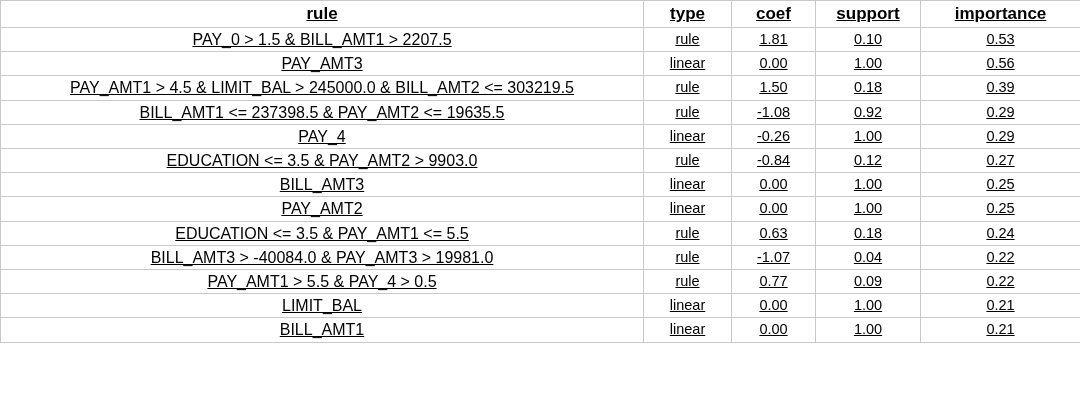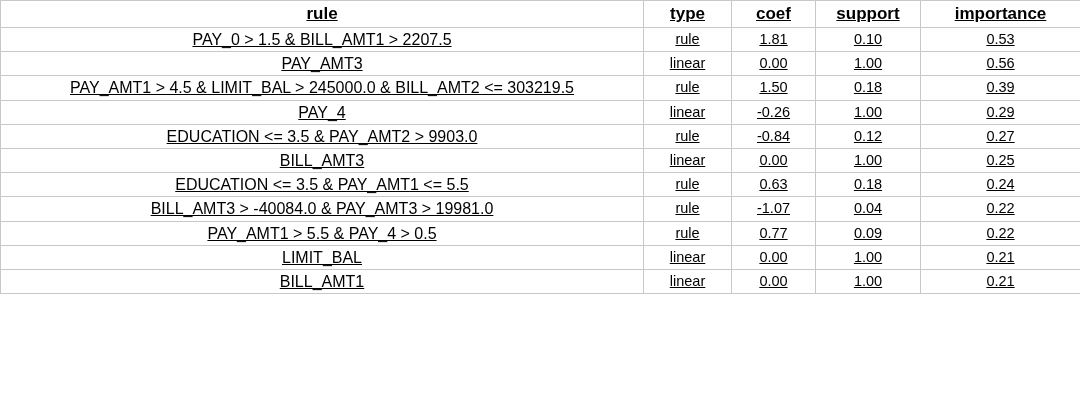--- a/index.html
+++ b/index.html
@@ -88,35 +88,49 @@
         <td>0.56</td>
       </tr>
       <tr>
         <td class="cell-rule">PAY_AMT1 &gt; 4.5 &amp; LIMIT_BAL &gt; 245000.0 &amp; BILL_AMT2 &lt;= 303219.5</td>
         <td>rule</td>
         <td>1.50</td>
         <td>0.18</td>
         <td>0.39</td>
       </tr>
       <tr>
+        <td class="cell-rule">BILL_AMT1 &lt;= 237398.5 &amp; PAY_AMT2 &lt;= 19635.5</td>
+        <td>rule</td>
+        <td>-1.08</td>
+        <td>0.92</td>
+        <td>0.29</td>
+      </tr>
+      <tr>
         <td class="cell-rule">PAY_4</td>
         <td>linear</td>
         <td>-0.26</td>
         <td>1.00</td>
         <td>0.29</td>
       </tr>
       <tr>
         <td class="cell-rule">EDUCATION &lt;= 3.5 &amp; PAY_AMT2 &gt; 9903.0</td>
         <td>rule</td>
         <td>-0.84</td>
         <td>0.12</td>
         <td>0.27</td>
       </tr>
       <tr>
         <td class="cell-rule">BILL_AMT3</td>
+        <td>linear</td>
+        <td>0.00</td>
+        <td>1.00</td>
+        <td>0.25</td>
+      </tr>
+      <tr>
+        <td class="cell-rule">PAY_AMT2</td>
         <td>linear</td>
         <td>0.00</td>
         <td>1.00</td>
         <td>0.25</td>
       </tr>
       <tr>
         <td class="cell-rule">EDUCATION &lt;= 3.5 &amp; PAY_AMT1 &lt;= 5.5</td>
         <td>rule</td>
         <td>0.63</td>
         <td>0.18</td>

